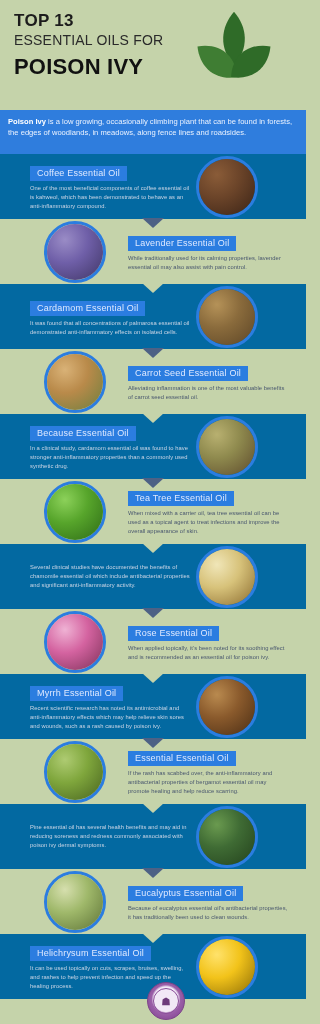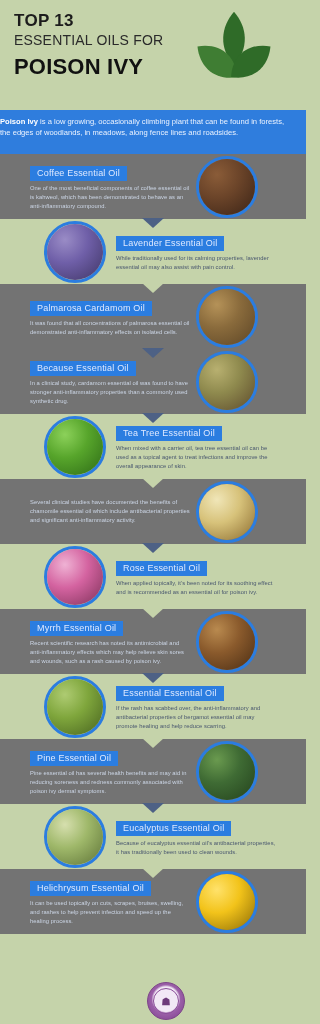--- a/index.html
+++ b/index.html
@@ -32,34 +32,34 @@
     letter-spacing:.2px; margin-top:7px; line-height:1.05;
   }
   .leaf-logo { position:absolute; right:24px; top:8px; width:96px; height:96px; }
 
   
   .intro {
     background:#2f7ddd;
     color:#eaf2ff;
     font-size:7.6px;
     line-height:1.42;
-    padding:7px 10px 8px 0;
+    padding:7px 10px 8px 8px;
     min-height:44px;
   }
   .intro b { color:#ffffff; font-weight:bold; }
 
   
   .row {
     position:relative;
     height:65px;
     display:flex;
     align-items:center;
   }
-  .row.dark  { background:#737373; }
-  .row.light { background:#c5d3aa; }
+  .row.dark  { background:#0369a1; }
+  .row.light { background:#c5d3aa;gap:12px; }
 
   
   .row .notch {
     position:absolute; left:50%; bottom:-9px; margin-left:-11px;
     width:0; height:0;
     border-left:11px solid transparent;
     border-right:11px solid transparent;
     z-index:4;
   }
   .row.dark  .notch { border-top:10px solid #4d6185; }
@@ -156,21 +156,28 @@
         <div class="imgwrap">
           <div class="photo" style="background: radial-gradient(circle at 32% 28%, rgb(154, 140, 198) 0%, rgb(111, 95, 168) 42%, rgb(63, 53, 100) 100%);"></div>
         </div>
         <div class="txtblock"><div class="badge">Lavender Essential Oil</div><div class="desc">While traditionally used for its calming properties, lavender essential oil may also assist with pain control.</div></div>
         <div class="notch"></div>
       </div>
       <div class="row dark textleft">
         <div class="imgwrap">
           <div class="photo" style="background: radial-gradient(circle at 32% 28%, rgb(181, 146, 88) 0%, rgb(138, 107, 60) 42%, rgb(92, 69, 38) 100%);"></div>
         </div>
-        <div class="txtblock"><div class="badge">Palmarosa Cardamom Oil</div><div class="desc">It was found that all concentrations of palmarosa essential oil demonstrated anti-inflammatory effects on isolated cells.</div></div>
+        <div class="txtblock"><div class="badge">Cardamom Essential Oil</div><div class="desc">It was found that all concentrations of palmarosa essential oil demonstrated anti-inflammatory effects on isolated cells.</div></div>
+        <div class="notch"></div>
+      </div>
+      <div class="row light textright">
+        <div class="imgwrap">
+          <div class="photo" style="background: radial-gradient(circle at 32% 28%, rgb(217, 178, 119) 0%, rgb(185, 138, 74) 42%, rgb(109, 127, 62) 100%);"></div>
+        </div>
+        <div class="txtblock"><div class="badge">Carrot Seed Essential Oil</div><div class="desc">Alleviating inflammation is one of the most valuable benefits of carrot seed essential oil.</div></div>
         <div class="notch"></div>
       </div>
       <div class="row dark textleft">
         <div class="imgwrap">
           <div class="photo" style="background: radial-gradient(circle at 32% 28%, rgb(184, 176, 112) 0%, rgb(143, 138, 78) 42%, rgb(93, 74, 44) 100%);"></div>
         </div>
         <div class="txtblock"><div class="badge">Because Essential Oil</div><div class="desc">In a clinical study, cardamom essential oil was found to have stronger anti-inflammatory properties than a commonly used synthetic drug.</div></div>
         <div class="notch"></div>
       </div>
       <div class="row light textright">
@@ -205,21 +212,21 @@
         <div class="imgwrap">
           <div class="photo" style="background: radial-gradient(circle at 32% 28%, rgb(174, 203, 114) 0%, rgb(127, 166, 60) 42%, rgb(71, 98, 31) 100%);"></div>
         </div>
         <div class="txtblock"><div class="badge">Essential Essential Oil</div><div class="desc">If the rash has scabbed over, the anti-inflammatory and antibacterial properties of bergamot essential oil may promote healing and help reduce scarring.</div></div>
         <div class="notch"></div>
       </div>
       <div class="row dark textleft">
         <div class="imgwrap">
           <div class="photo" style="background: radial-gradient(circle at 32% 28%, rgb(106, 154, 79) 0%, rgb(63, 107, 52) 42%, rgb(35, 65, 28) 100%);"></div>
         </div>
-        <div class="txtblock"><div class="badge">Pine Essential Oil</div><div class="desc">Pine essential oil has several health benefits and may aid in reducing soreness and redness commonly associated with poison ivy dermal symptoms.</div></div>
+        <div class="txtblock"><div class="desc">Pine essential oil has several health benefits and may aid in reducing soreness and redness commonly associated with poison ivy dermal symptoms.</div></div>
         <div class="notch"></div>
       </div>
       <div class="row light textright">
         <div class="imgwrap">
           <div class="photo" style="background: radial-gradient(circle at 32% 28%, rgb(214, 223, 174) 0%, rgb(159, 184, 106) 42%, rgb(93, 114, 54) 100%);"></div>
         </div>
         <div class="txtblock"><div class="badge">Eucalyptus Essential Oil</div><div class="desc">Because of eucalyptus essential oil's antibacterial properties, it has traditionally been used to clean wounds.</div></div>
         <div class="notch"></div>
       </div>
       <div class="row dark textleft">

